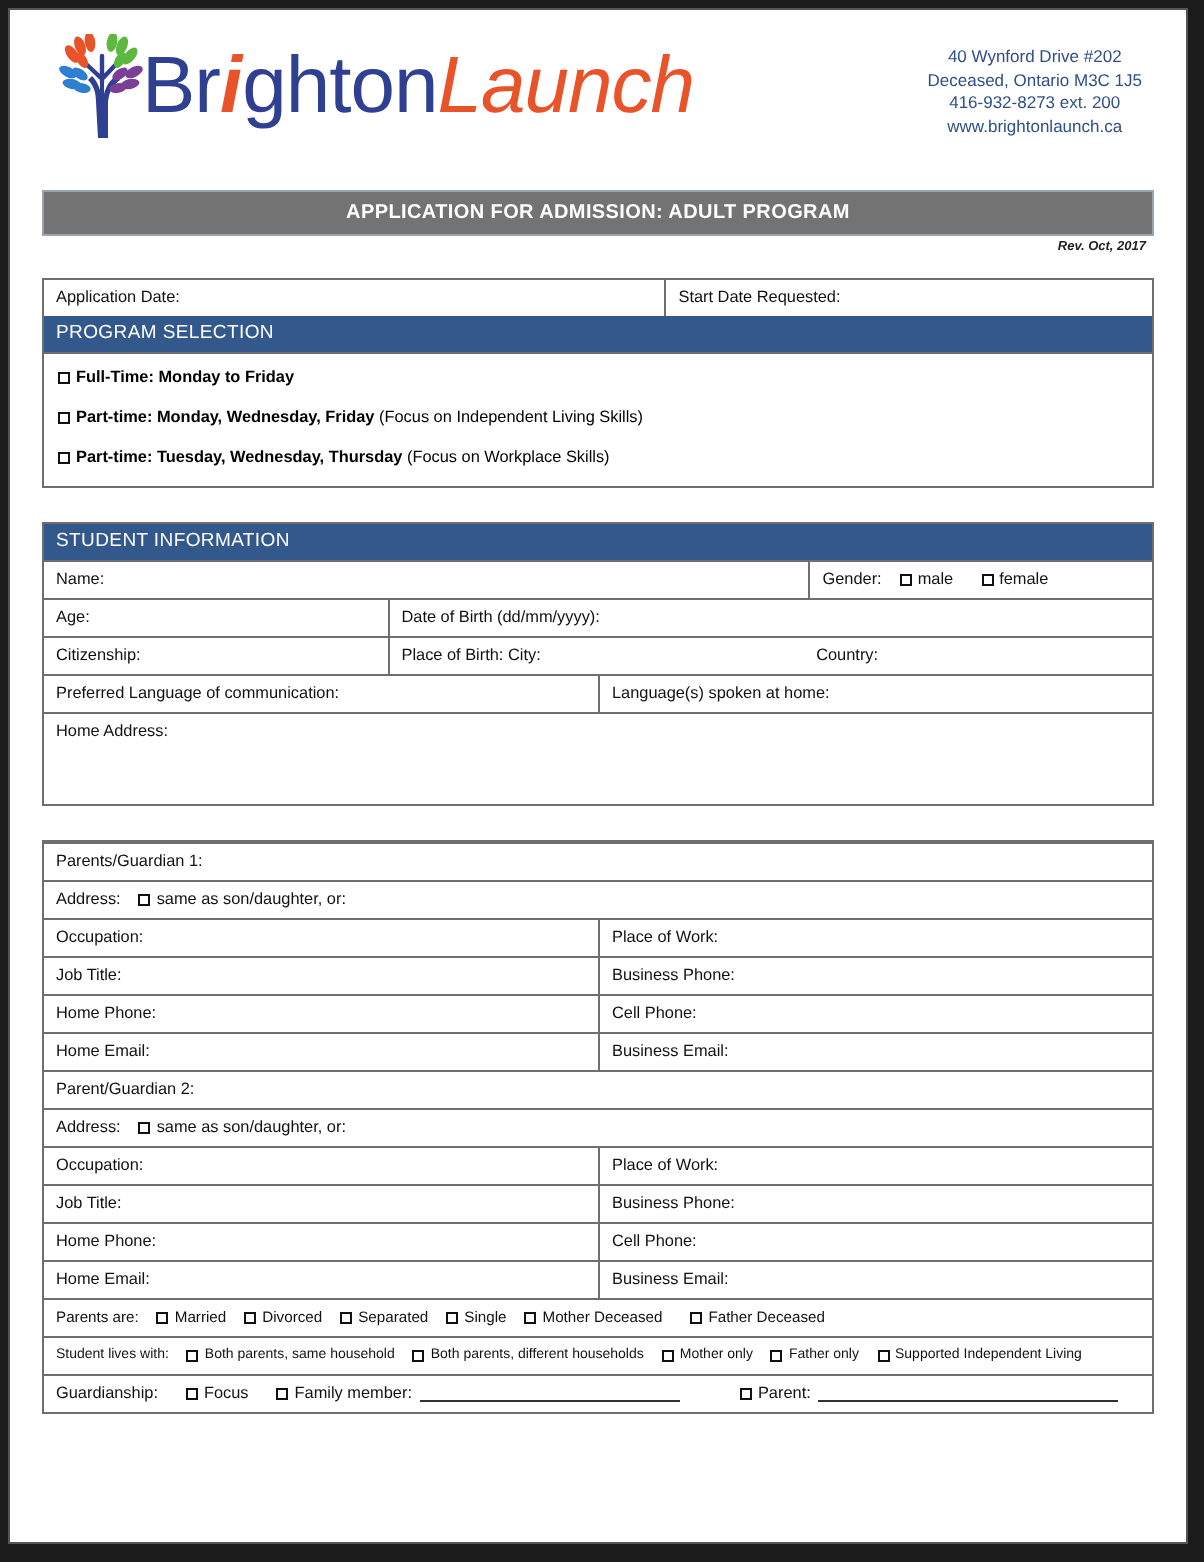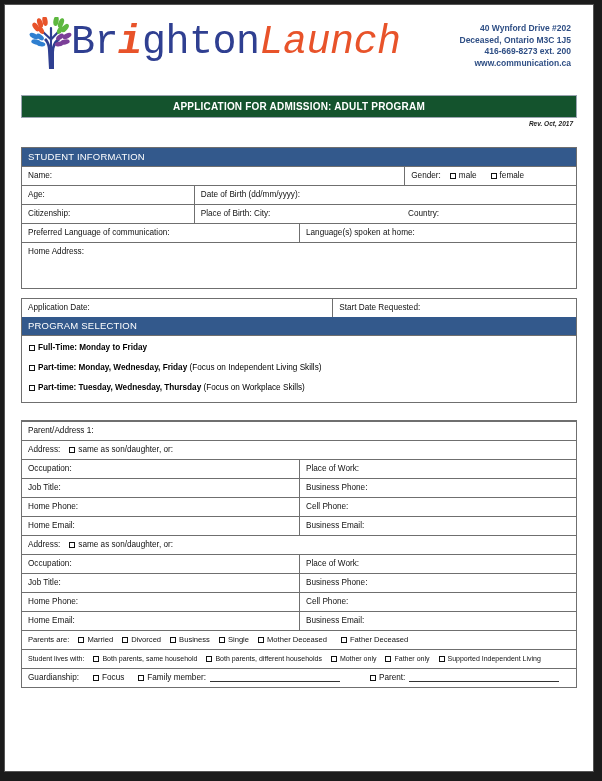--- a/index.html
+++ b/index.html
@@ -29,42 +29,42 @@
   
   .letterhead {
     display: flex;
     align-items: flex-start;
     justify-content: space-between;
     height: 68px;
   }
   .brand { display: flex; align-items: center; margin-left: 8px; }
   .tree-icon { width: 44px; height: 52px; margin-right: -2px; flex: none; }
   .wordmark {
-    font-family: Liberation Mono, monospace;
+    font-family: Liberation Sans, sans-serif;
     font-size: 40px;
     line-height: 44px;
     white-space: nowrap;
   }
   .wm-b { color: #2f3f91; font-weight: 400; letter-spacing: -0.5px; }
   .wm-i { color: #e8532a; font-style: italic; font-weight: 700; }
   .wm-l { color: #e8532a; font-style: italic; font-weight: 400; letter-spacing: -0.5px; }
   .addr {
-    text-align: right;
+    text-align: center;
     color: #2f4f85;
     font-size: 8.5px;
     line-height: 11.5px;
     margin-top: 6px;
     margin-right: 6px;
-    font-weight: 700;
+    font-weight: 400;
   }
 
   
   .title-bar {
     margin-top: 10px;
-    background: #14532d;
+    background: #737373;
     border: 1px solid #9aa4b0;
     color: #ffffff;
     text-align: center;
     font-size: 10px;
     font-weight: 700;
     letter-spacing: 0.2px;
     padding: 5px 0 5px 0;
   }
   .rev {
     text-align: right;
@@ -180,27 +180,49 @@
           <ellipse cx="36" cy="25" rx="2.5" ry="4.8" fill="#7b3f98" transform="rotate(78 36 25)"></ellipse>
           <ellipse cx="31" cy="20" rx="2.4" ry="4.4" fill="#7b3f98" transform="rotate(55 31 20)"></ellipse>
           <ellipse cx="30" cy="27" rx="2.4" ry="4.4" fill="#7b3f98" transform="rotate(80 30 27)"></ellipse>
         </svg>
       </span>
       <span class="wordmark"><span class="wm-b">Br</span><span class="wm-i">i</span><span class="wm-b">ghton</span><span class="wm-l">Launch</span></span>
     </div>
     <div class="addr">
       <div>40 Wynford Drive #202</div>
       <div>Deceased, Ontario M3C 1J5</div>
-      <div>416-669-8273 ext. 200</div>
-      <div>www.communication.ca</div>
+      <div>416-932-8273 ext. 200</div>
+      <div>www.brightonlaunch.ca</div>
     </div>
   </div>
 
   <div class="title-bar">APPLICATION FOR ADMISSION: ADULT PROGRAM</div>
   <div class="rev">Rev. Oct, 2017</div>
+
+  <div class="block">
+    <div class="row first">
+      <div class="cell" style="flex:0 0 56%">Application Date:</div>
+      <div class="cell div">Start Date Requested:</div>
+    </div>
+    <div class="sect-head">PROGRAM SELECTION</div>
+    <div class="prog-list" style="border-top:1px solid #6f6f6f">
+      <div class="prog-opt">
+        <span class="cb"></span>
+        <span><b>Full-Time: Monday to Friday</b><span class="note"></span></span>
+      </div>
+      <div class="prog-opt">
+        <span class="cb"></span>
+        <span><b>Part-time: Monday, Wednesday, Friday</b><span class="note"> (Focus on Independent Living Skills)</span></span>
+      </div>
+      <div class="prog-opt">
+        <span class="cb"></span>
+        <span><b>Part-time: Tuesday, Wednesday, Thursday</b><span class="note"> (Focus on Workplace Skills)</span></span>
+      </div>
+    </div>
+  </div>
 
   <div class="block" style="margin-top:17px">
     <div class="sect-head">STUDENT INFORMATION</div>
     <div class="row">
       <div class="cell" style="flex:0 0 69%">Name:</div>
       <div class="cell div">
         <span>Gender:</span>
         <span class="sp sp-sm"></span>
         <span class="opt">
               <span class="cb"></span>
@@ -227,46 +249,24 @@
     </div>
     <div class="row">
       <div class="cell" style="flex:0 0 50%">Preferred Language of communication:</div>
       <div class="cell div">Language(s) spoken at home:</div>
     </div>
     <div class="row">
       <div class="cell tall">Home Address:</div>
     </div>
   </div>
 
-  <div class="block">
-    <div class="row first">
-      <div class="cell" style="flex:0 0 56%">Application Date:</div>
-      <div class="cell div">Start Date Requested:</div>
-    </div>
-    <div class="sect-head">PROGRAM SELECTION</div>
-    <div class="prog-list" style="border-top:1px solid #6f6f6f">
-      <div class="prog-opt">
-        <span class="cb"></span>
-        <span><b>Full-Time: Monday to Friday</b><span class="note"></span></span>
-      </div>
-      <div class="prog-opt">
-        <span class="cb"></span>
-        <span><b>Part-time: Monday, Wednesday, Friday</b><span class="note"> (Focus on Independent Living Skills)</span></span>
-      </div>
-      <div class="prog-opt">
-        <span class="cb"></span>
-        <span><b>Part-time: Tuesday, Wednesday, Thursday</b><span class="note"> (Focus on Workplace Skills)</span></span>
-      </div>
-    </div>
-  </div>
-
   <div class="block" style="margin-top:17px">
 
     <div class="row">
-      <div class="cell">Parent/Address 1:</div>
+      <div class="cell">Parents/Guardian 1:</div>
     </div>
     <div class="row">
       <div class="cell">
         <span>Address:</span>
         <span class="sp sp-sm"></span>
         <span class="opt">
               <span class="cb"></span>
               <span>same as son/daughter, or:</span>
             </span>
       </div>
@@ -281,20 +281,23 @@
     </div>
     <div class="row">
       <div class="cell" style="flex:0 0 50%">Home Phone:</div>
       <div class="cell div">Cell Phone:</div>
     </div>
     <div class="row">
       <div class="cell" style="flex:0 0 50%">Home Email:</div>
       <div class="cell div">Business Email:</div>
     </div>
 
+    <div class="row">
+      <div class="cell">Parent/Guardian 2:</div>
+    </div>
     <div class="row">
       <div class="cell">
         <span>Address:</span>
         <span class="sp sp-sm"></span>
         <span class="opt">
               <span class="cb"></span>
               <span>same as son/daughter, or:</span>
             </span>
       </div>
     </div>
@@ -324,21 +327,21 @@
               <span>Married</span>
             </span>
         <span class="sp sp-sm"></span>
         <span class="opt">
               <span class="cb"></span>
               <span>Divorced</span>
             </span>
         <span class="sp sp-sm"></span>
         <span class="opt">
               <span class="cb"></span>
-              <span>Business</span>
+              <span>Separated</span>
             </span>
         <span class="sp sp-sm"></span>
         <span class="opt">
               <span class="cb"></span>
               <span>Single</span>
             </span>
         <span class="sp sp-sm"></span>
         <span class="opt">
               <span class="cb"></span>
               <span>Mother Deceased</span>

